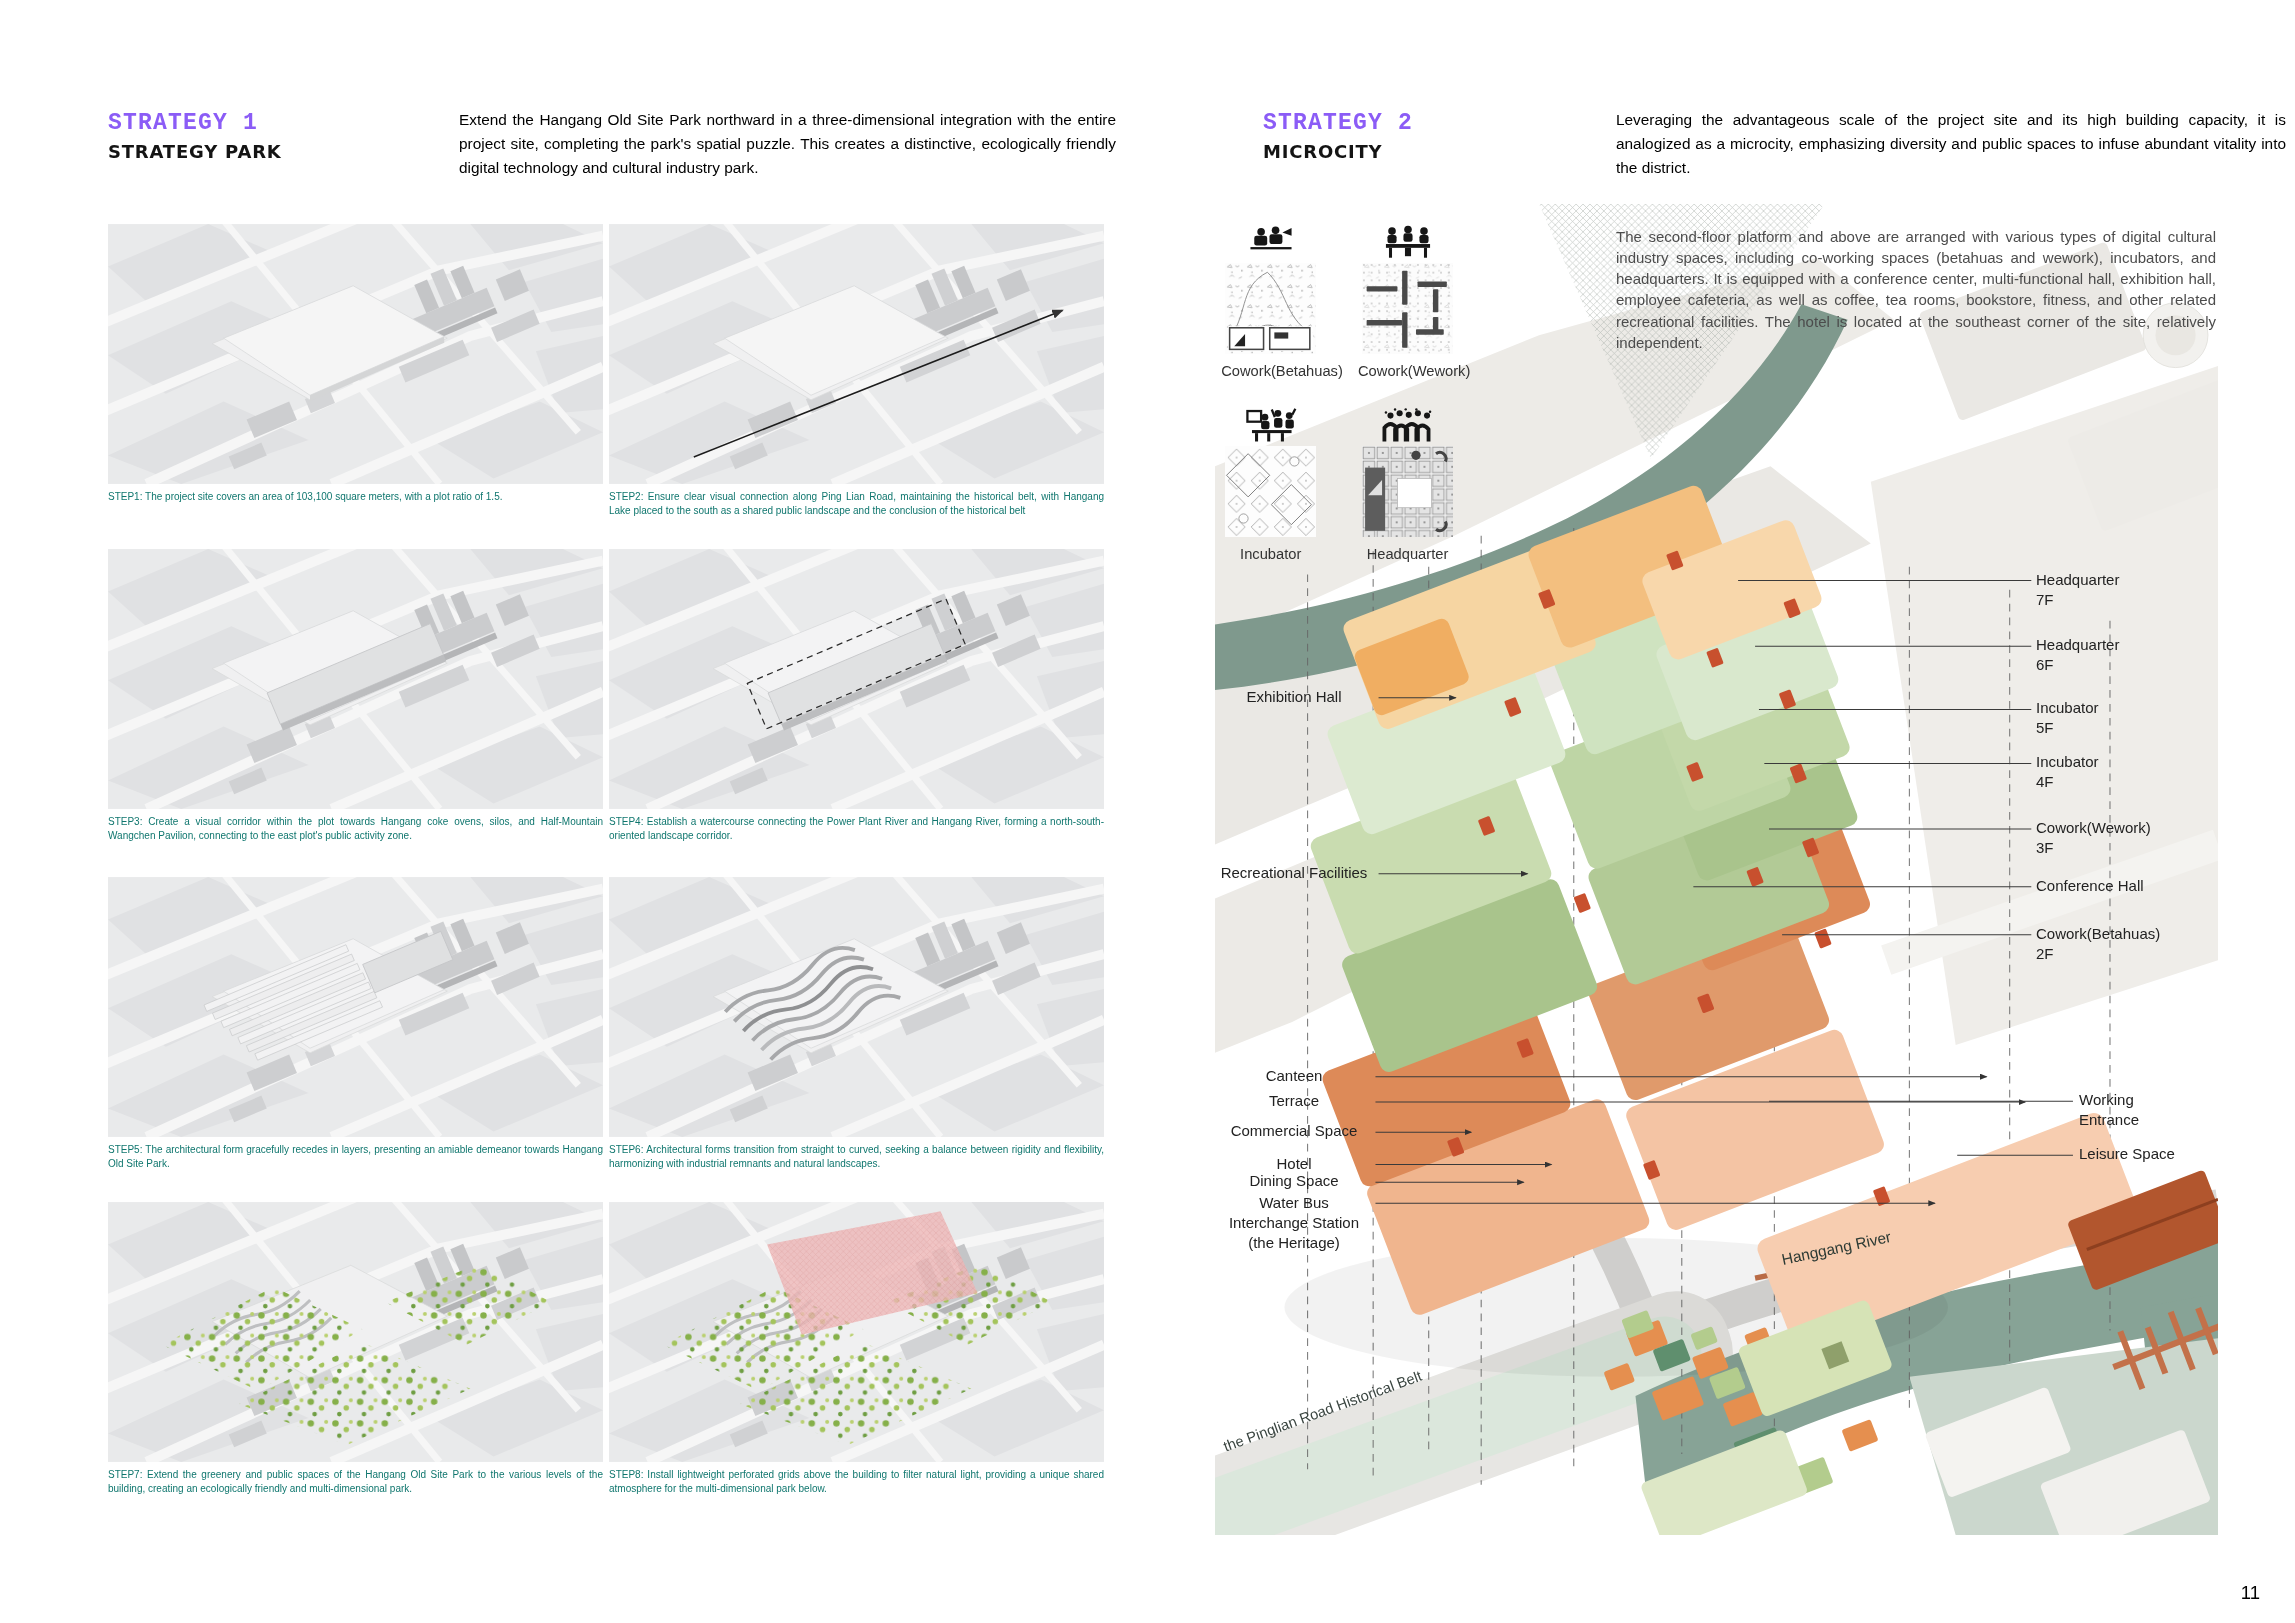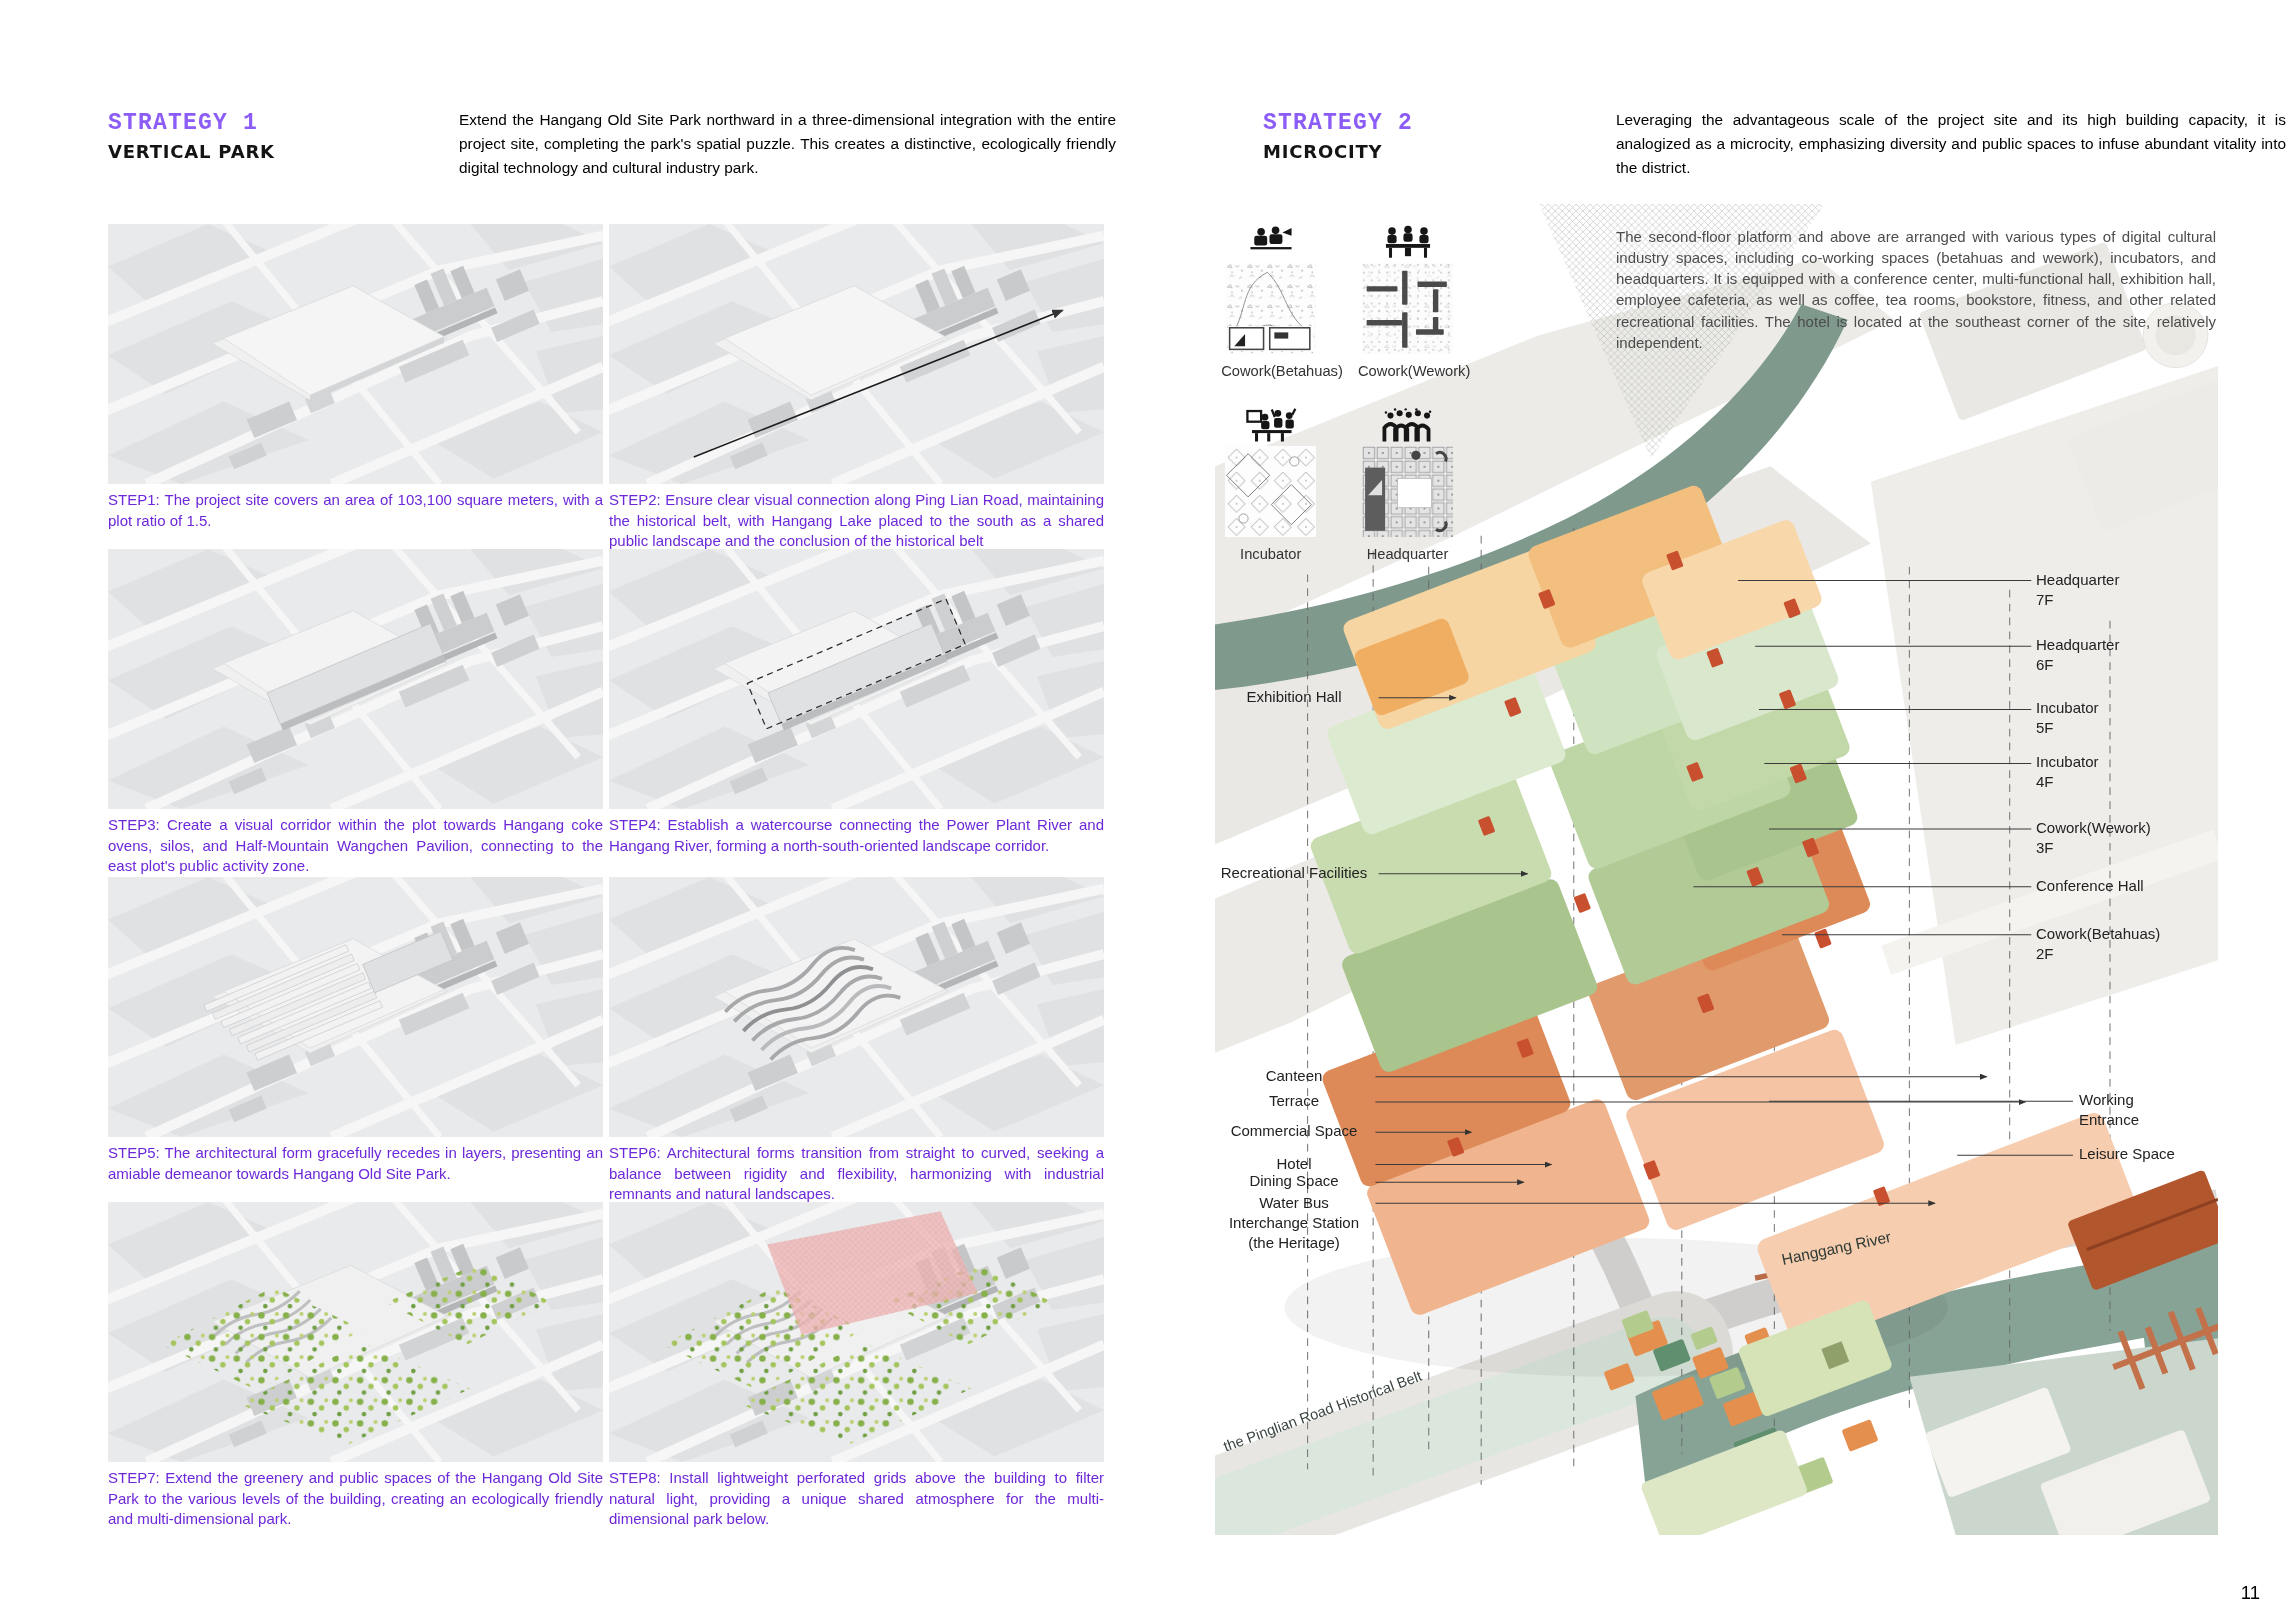--- a/index.html
+++ b/index.html
@@ -3,21 +3,21 @@
 <meta charset="utf-8">
 <style>
   html,body{margin:0;padding:0;background:#ffffff;}
   body{width:2295px;height:1624px;position:relative;overflow:hidden;
        font-family:"Liberation Sans",sans-serif;color:#555;}
   .abs{position:absolute;}
   .h1{font-family:Liberation Mono, monospace;font-size:23px;font-weight:800;color:#8b5cf6;letter-spacing:1.2px;line-height:1;}
   .h2{font-family:"DejaVu Sans",sans-serif;font-size:18px;font-weight:800;color:#141414;letter-spacing:0.8px;line-height:1;margin-top:7.7px;}
   .intro{font-size:15.4px;line-height:1.56;color:#000000;text-align:justify;}
   .bodytext{font-size:15px;line-height:1.42;color:#4c4c4c;text-align:justify;}
-  .caption{position:absolute;width:495px;font-size:15px;line-height:1.38;color:#6d28d9;text-align:justify;}
+  .caption{position:absolute;width:495px;font-size:10px;line-height:1.38;color:#0f766e;text-align:justify;}
   .stepfig{position:absolute;width:495px;height:260px;overflow:hidden;}
   .stepfig svg{display:block;}
   .axon-wrap{position:absolute;left:1215px;top:204px;width:1003px;height:1331px;}
   .lbl{position:absolute;font-size:15px;line-height:20px;color:#222;white-space:pre-line;z-index:6;}
   .lbl-r{left:0;width:158px;text-align:center;}
   .lbl-l{left:821px;width:185px;text-align:left;}
   .rot-river{left:567px;top:1046px;width:162px;transform:rotate(-12deg);transform-origin:left center;font-size:15.4px;color:#2c3a34;}
   .rot-belt{left:9.3px;top:1233px;width:247px;transform:rotate(-20deg);transform-origin:left center;font-size:14.7px;color:#3a4540;}
   .icon-card{position:absolute;width:99px;text-align:center;z-index:7;}
   .icon-card .picto{height:37px;display:flex;align-items:flex-end;justify-content:center;}
@@ -98,21 +98,21 @@
       <rect x="260" y="230" width="34" height="20" fill="#d4d5d7"></rect>
       <rect x="140" y="260" width="46" height="18" fill="#d0d1d3"></rect>
     </g>
     <polygon points="135,155 315,82 440,148 262,228" fill="#f0f0f1" stroke="#d9dadb" stroke-width="1"></polygon>
   </symbol>
 </defs>
 </svg>
 
 <div class="abs" style="left:108px;top:112px;">
   <div class="h1">STRATEGY 1</div>
-  <div class="h2">VERTICAL PARK</div>
+  <div class="h2">STRATEGY PARK</div>
 </div>
 <div class="abs intro" style="left:459px;top:108px;width:657px;">Extend the Hangang Old Site Park northward in a three-dimensional integration with the entire project site, completing the park's spatial puzzle. This creates a distinctive, ecologically friendly digital technology and cultural industry park.</div>
 
 <div class="stepfig" style="left:108px;top:224px;">
   <svg viewBox="0 0 642 337" width="495" height="260">
     <use href="#site-base" width="642" height="337"></use>
     <polygon points="150,148 318,80 436,146 262,222" fill="#f5f5f5" stroke="#d8d9da"></polygon>
     <polygon points="262,222 436,146 436,154 262,230" fill="#d4d5d6"></polygon>
   </svg>
 </div>

